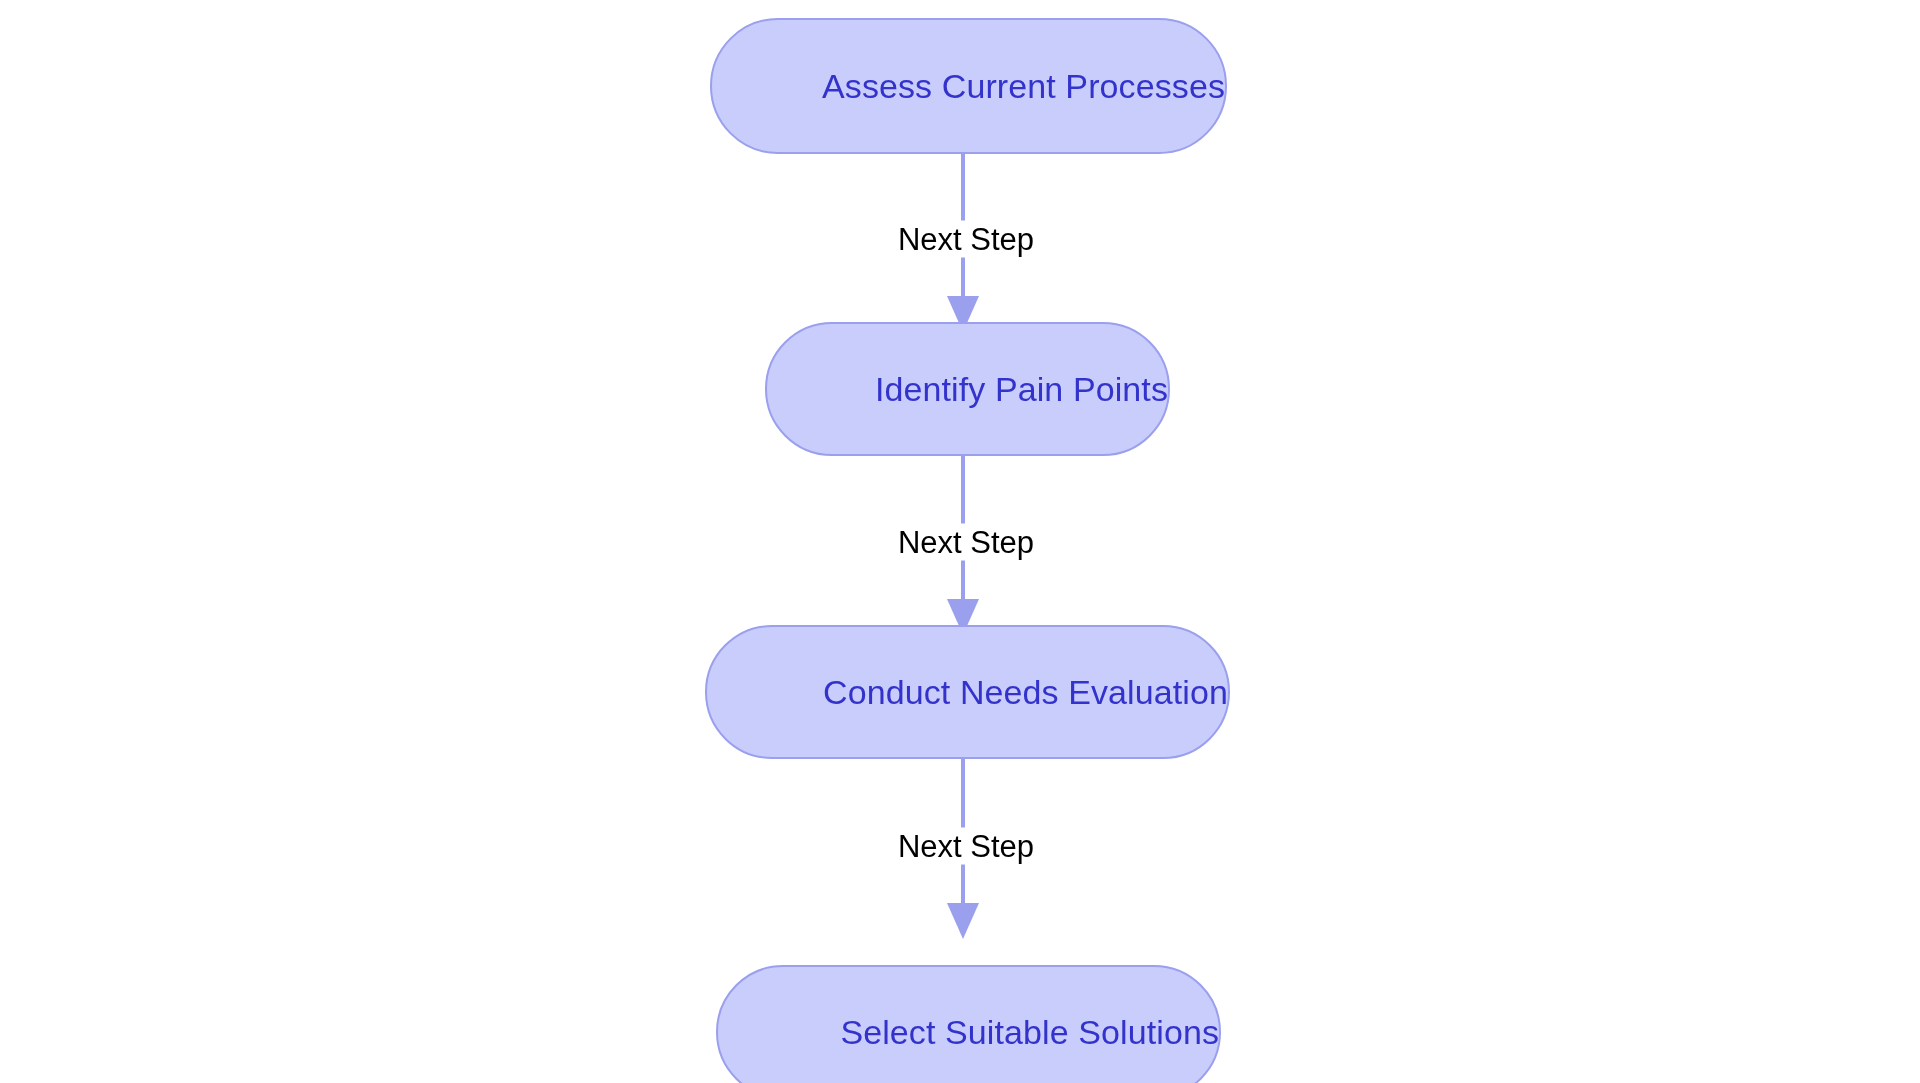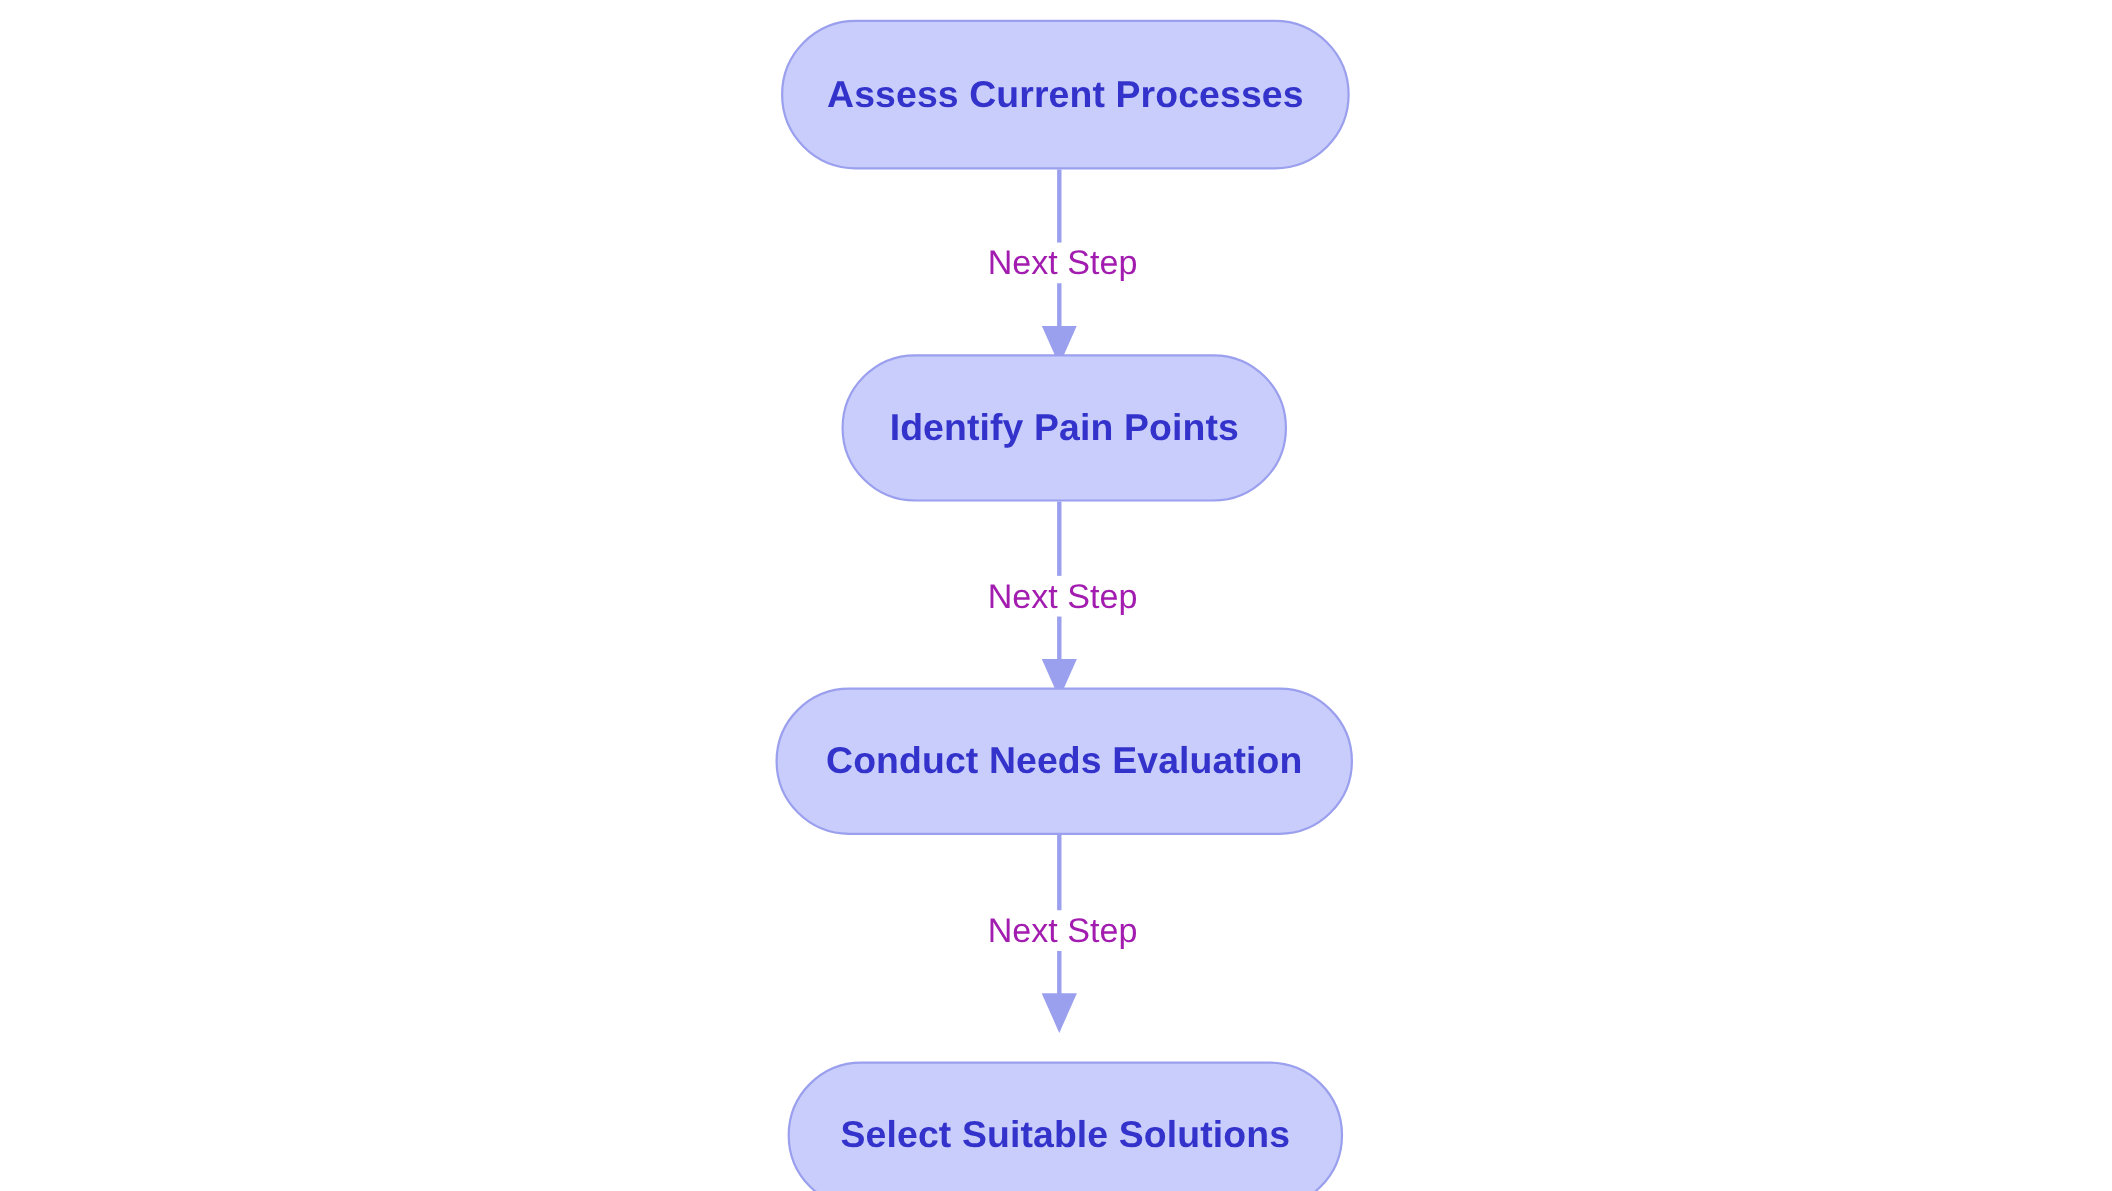--- a/index.html
+++ b/index.html
@@ -30,36 +30,35 @@
   }
 
   .node {
     position: absolute;
     box-sizing: border-box;
     background: #c9cdfb;
     border: 2px solid #9a9fee;
     border-radius: 999px;
     display: flex;
     align-items: center;
-    justify-content: center;
+    justify-content: flex-end;
     text-align: center;
-    font-weight: bold;
   }
   .node-label {
     color: #3333cc;
     font-size: 34px;
     font-family: "Liberation Sans", sans-serif;
     letter-spacing: 0.1px;
     line-height: 1;
     white-space: nowrap;
   }
 
   .edge-label {
     position: absolute;
-    color: #a21caf;
+    color: #000000;
     font-size: 31px;
     font-family: "Liberation Sans", sans-serif;
     line-height: 1;
     white-space: nowrap;
     background: #ffffff;
     padding: 3px 5px;
     transform: translate(-50%, -50%);
   }
 
   

